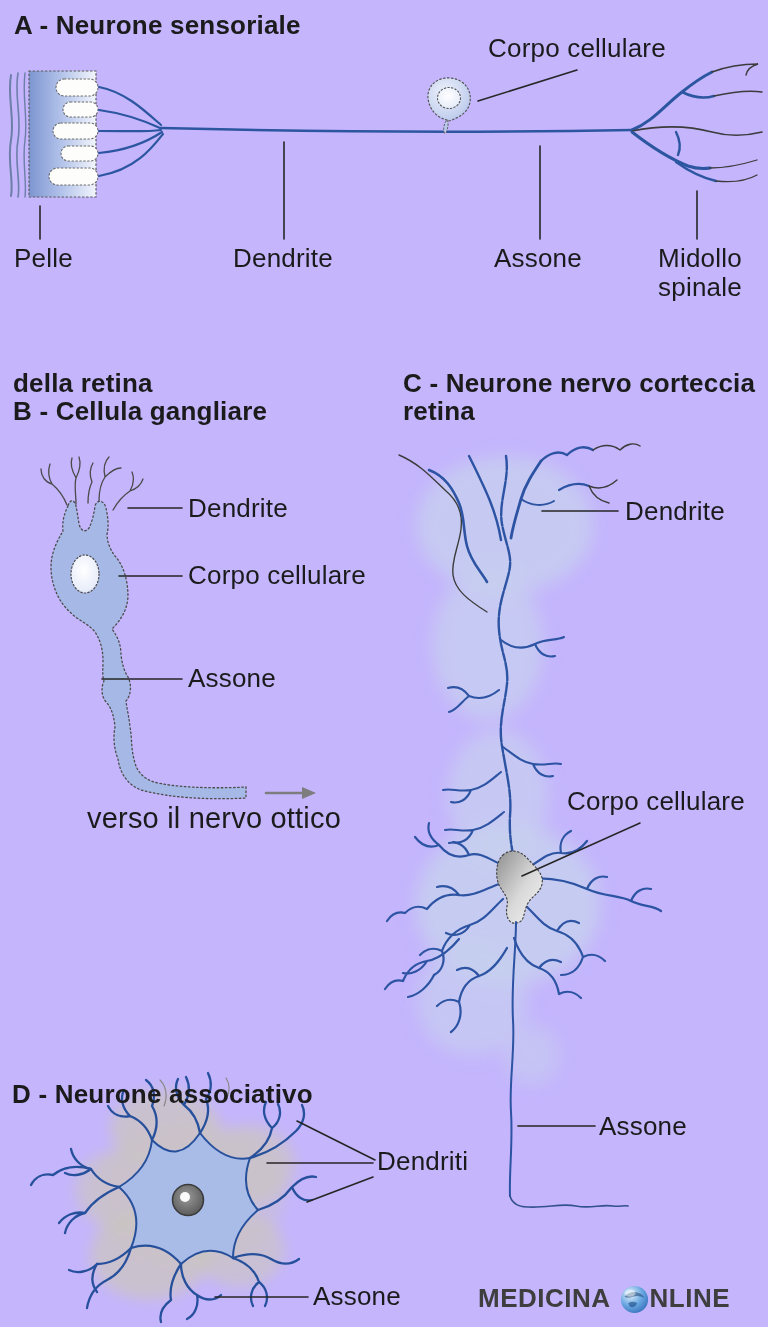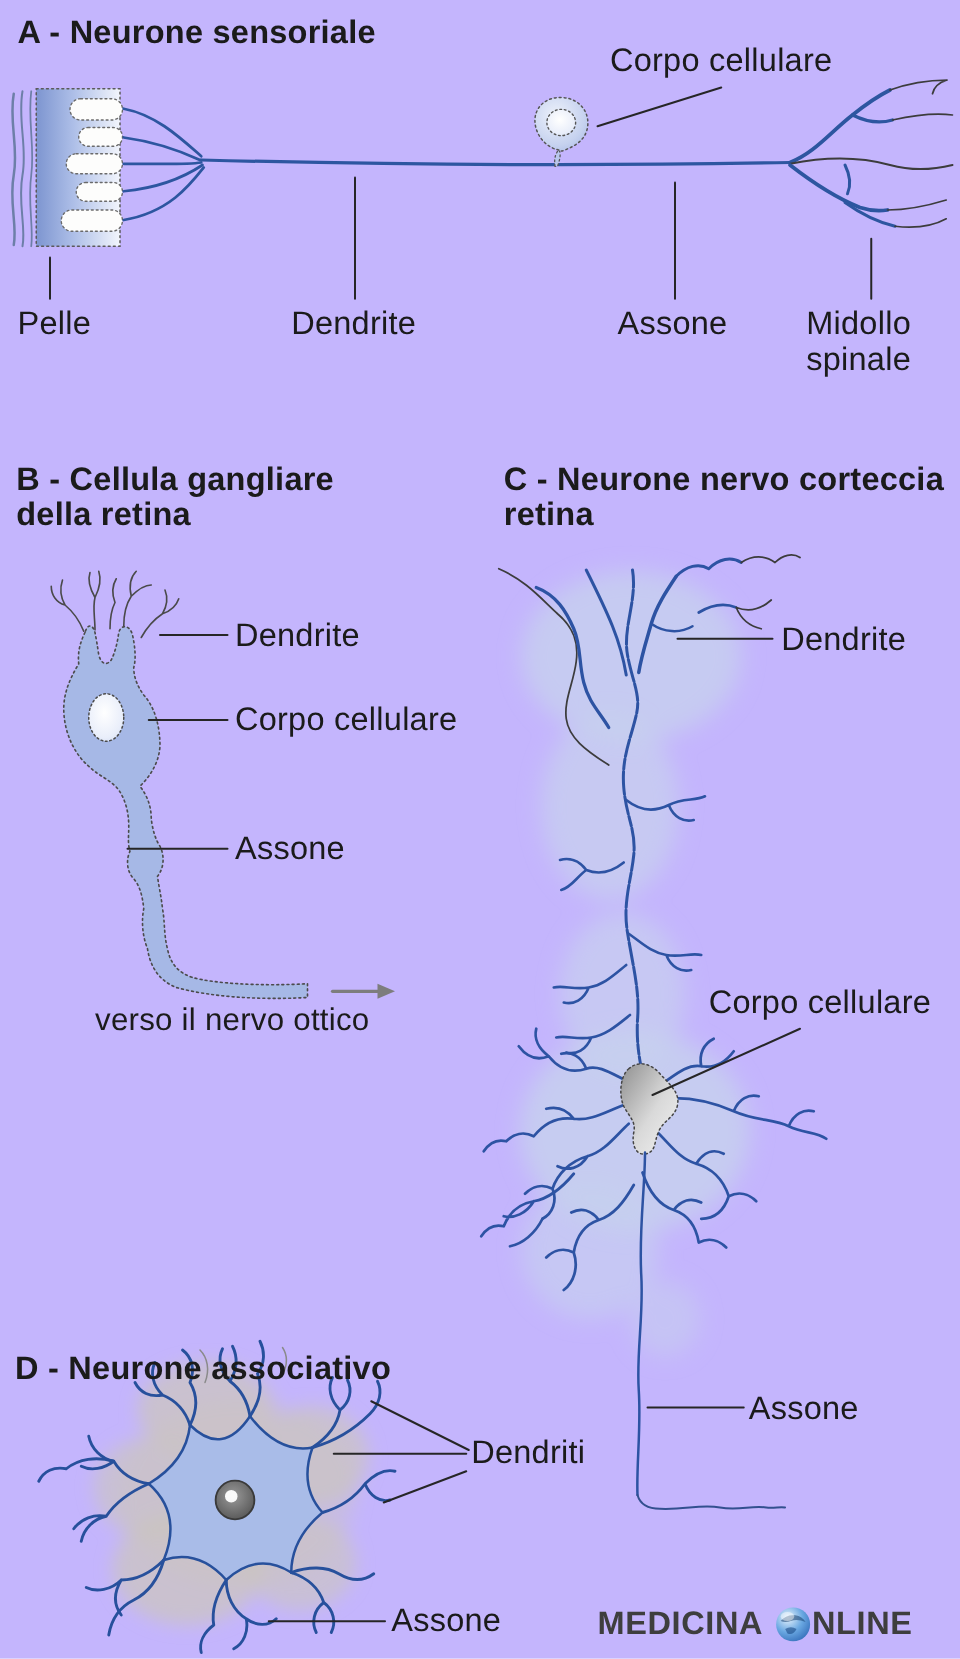--- a/index.html
+++ b/index.html
@@ -7,21 +7,21 @@
     position:relative;width:768px;height:1327px;background:#c4b5fd;
     font-family:"Liberation Sans", sans-serif;overflow:hidden;
   }
   .art{position:absolute;left:0;top:0;}
   .lbl{
     position:absolute;font-size:26px;color:#1b1b1b;white-space:nowrap;
     line-height:1.1;letter-spacing:0.2px;
   }
   .ttl{font-weight:bold;letter-spacing:0.2px;}
   .ttl div{line-height:1.08;}
-  .center{}
+  .center{text-align:center;}
   .watermark{
     position:absolute;left:478px;top:1282px;display:flex;align-items:center;
     font-size:26px;font-weight:bold;color:#3e3e3e;letter-spacing:0.5px;justify-content:space-between;
   }
   .watermark .globe{margin:3px 1px 0 9px;}
 </style>
 </head>
 <body>
 
 <div class="page">
@@ -257,27 +257,27 @@
   <div class="lbl" style="left:488px;top:34px">Corpo cellulare</div>
   <div class="lbl" style="left:14px;top:244px">Pelle</div>
   <div class="lbl" style="left:233px;top:244px">Dendrite</div>
   <div class="lbl" style="left:494px;top:244px">Assone</div>
   <div class="lbl center" style="left:645px;top:244px;width:110px">
     <div>Midollo</div>
     <div>spinale</div>
   </div>
 
   <div class="lbl ttl" style="left:13px;top:369px">
+    <div>della retina</div>
     <div>B - Cellula gangliare</div>
-    <div>della retina</div>
   </div>
   <div class="lbl" style="left:188px;top:494px">Dendrite</div>
   <div class="lbl" style="left:188px;top:561px">Corpo cellulare</div>
   <div class="lbl" style="left:188px;top:664px">Assone</div>
-  <div class="lbl" style="left:76px;top:803px;font-size:25px">verso il nervo ottico</div>
+  <div class="lbl" style="left:87px;top:803px;font-size:29px">verso il nervo ottico</div>
 
   <div class="lbl ttl" style="left:403px;top:369px">
     <div>C - Neurone nervo corteccia</div>
     <div>retina</div>
   </div>
   <div class="lbl" style="left:625px;top:497px">Dendrite</div>
   <div class="lbl" style="left:567px;top:787px">Corpo cellulare</div>
   <div class="lbl" style="left:599px;top:1112px">Assone</div>
 
   <div class="lbl ttl" style="left:12px;top:1080px">D - Neurone associativo</div>

